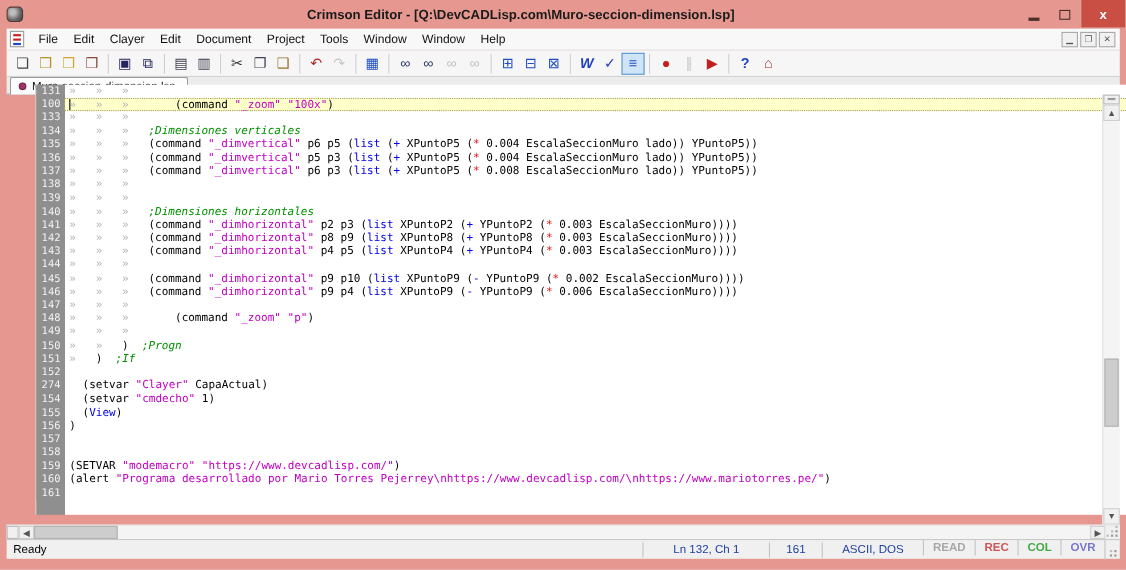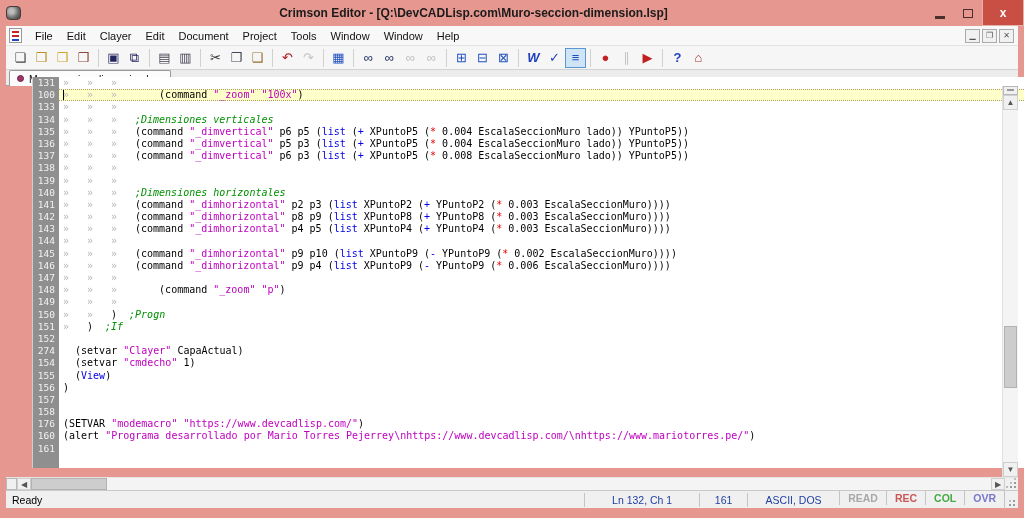--- a/index.html
+++ b/index.html
@@ -330,21 +330,21 @@
       <div class="line"><span class="ln">149</span><span class="code"><span class="tabm">»</span><span class="tabm">»</span><span class="tabm">»</span></span></div>
       <div class="line"><span class="ln">150</span><span class="code"><span class="tabm">»</span><span class="tabm">»</span><span class="sp">)  </span><span class="sc">;Progn</span></span></div>
       <div class="line"><span class="ln">151</span><span class="code"><span class="tabm">»</span><span class="sp">)  </span><span class="sc">;If</span></span></div>
       <div class="line"><span class="ln">152</span><span class="code"></span></div>
       <div class="line"><span class="ln">274</span><span class="code"><span class="sp">  (setvar </span><span class="ss">"Clayer"</span><span class="sp"> CapaActual)</span></span></div>
       <div class="line"><span class="ln">154</span><span class="code"><span class="sp">  (setvar </span><span class="ss">"cmdecho"</span><span class="sp"> 1)</span></span></div>
       <div class="line"><span class="ln">155</span><span class="code"><span class="sp">  (</span><span class="sk">View</span><span class="sp">)</span></span></div>
       <div class="line"><span class="ln">156</span><span class="code"><span class="sp">)</span></span></div>
       <div class="line"><span class="ln">157</span><span class="code"></span></div>
       <div class="line"><span class="ln">158</span><span class="code"></span></div>
-      <div class="line"><span class="ln">176</span><span class="code"><span class="sp">(SETVAR </span><span class="ss">"modemacro"</span><span class="sp"> </span><span class="ss">"https://www.devcadlisp.com/"</span><span class="sp">)</span></span></div>
+      <div class="line"><span class="ln">159</span><span class="code"><span class="sp">(SETVAR </span><span class="ss">"modemacro"</span><span class="sp"> </span><span class="ss">"https://www.devcadlisp.com/"</span><span class="sp">)</span></span></div>
       <div class="line"><span class="ln">160</span><span class="code"><span class="sp">(alert </span><span class="ss">"Programa desarrollado por Mario Torres Pejerrey\nhttps://www.devcadlisp.com/\nhttps://www.mariotorres.pe/"</span><span class="sp">)</span></span></div>
       <div class="line"><span class="ln">161</span><span class="code"></span></div>
     </div>
 
   <div class="vscroll">
     <div class="vs-split">
         <div></div>
       </div>
     <div class="arrowbox">▲</div>
     <div class="vs-thumb"></div>

